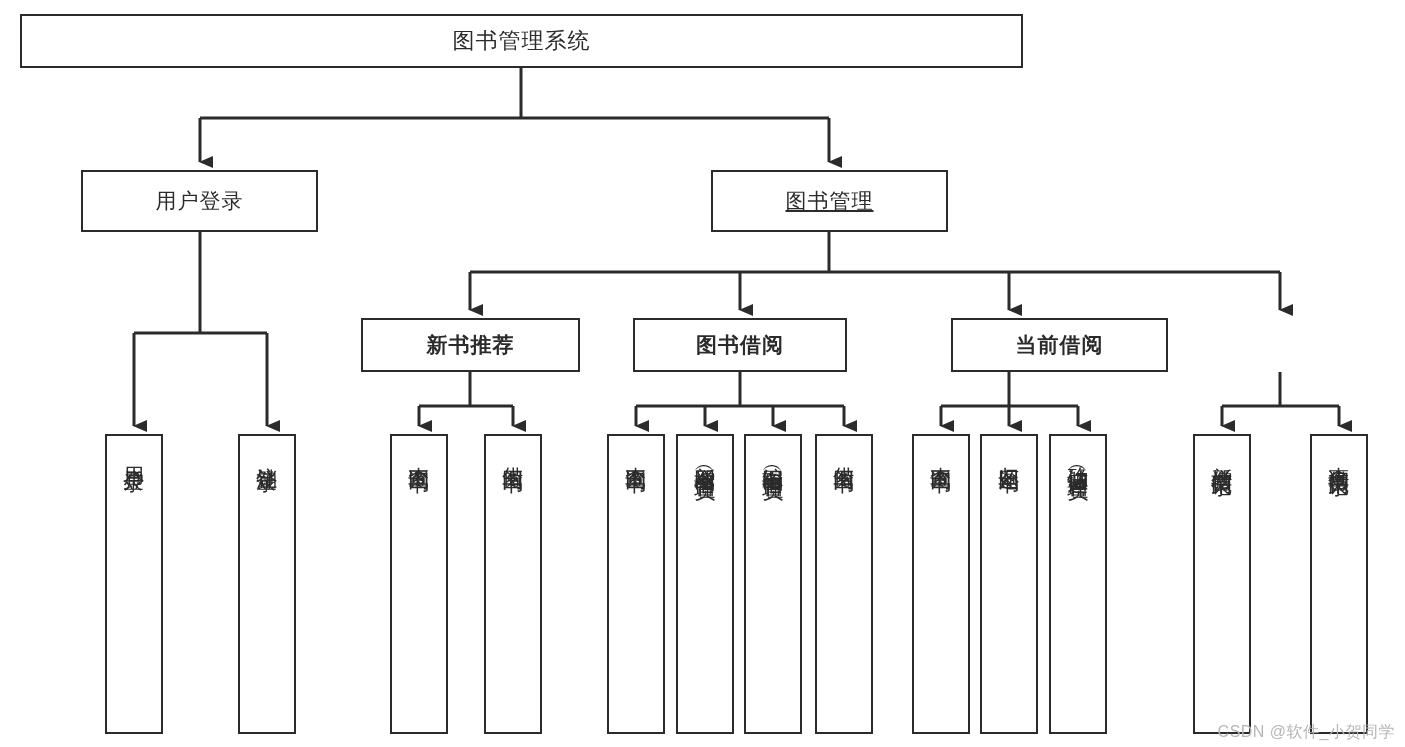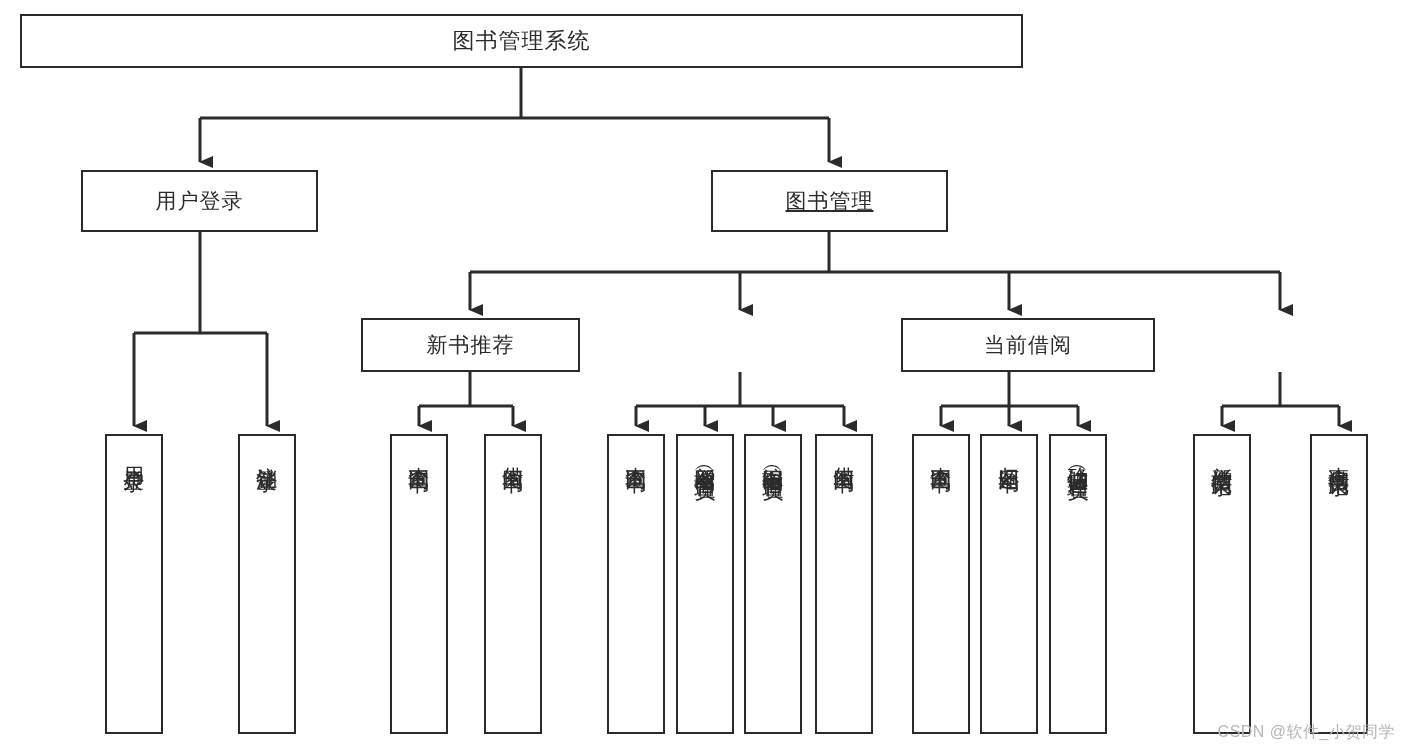--- a/index.html
+++ b/index.html
@@ -37,21 +37,21 @@
 
   
   .node.root{left:20px;top:14px;width:1003px;height:54px;}
   .node.root .lbl{font-size:22px;}
 
   
   .node.lvl2{top:170px;height:62px;}
   .node.lvl2 .lbl{font-size:21px;}
 
   
-  .node.lvl3{top:318px;height:54px;}
+  .node.lvl3{top:318px;height:54px;font-weight:bold;}
   .node.lvl3 .lbl{font-size:21px;}
 
   
   .node.leaf{
     top:434px;height:300px;width:58px;
     align-items:flex-start;
     padding-top:14px;
   }
   .node.leaf .lbl{
     writing-mode:vertical-rl;
@@ -138,21 +138,24 @@
   <div class="node lvl2" style="left:81px;width:237px;">
     <span class="lbl">用户登录</span>
   </div>
   <div class="node lvl2" style="left:711px;width:237px;text-decoration:underline;">
     <span class="lbl">图书管理</span>
   </div>
 
   <div class="node lvl3" style="left:361px;width:219px;">
     <span class="lbl">新书推荐</span>
   </div>
-  <div class="node lvl3" style="left:901px;width:254px;">
+  <div class="node lvl3" style="left:633px;width:214px;">
+    <span class="lbl">图书借阅</span>
+  </div>
+  <div class="node lvl3" style="left:951px;width:217px;">
     <span class="lbl">当前借阅</span>
   </div>
 
   <div class="node leaf" style="left:105px;">
     <span class="lbl">用户登录</span>
   </div>
   <div class="node leaf" style="left:238px;">
     <span class="lbl">注销登录</span>
   </div>
 

